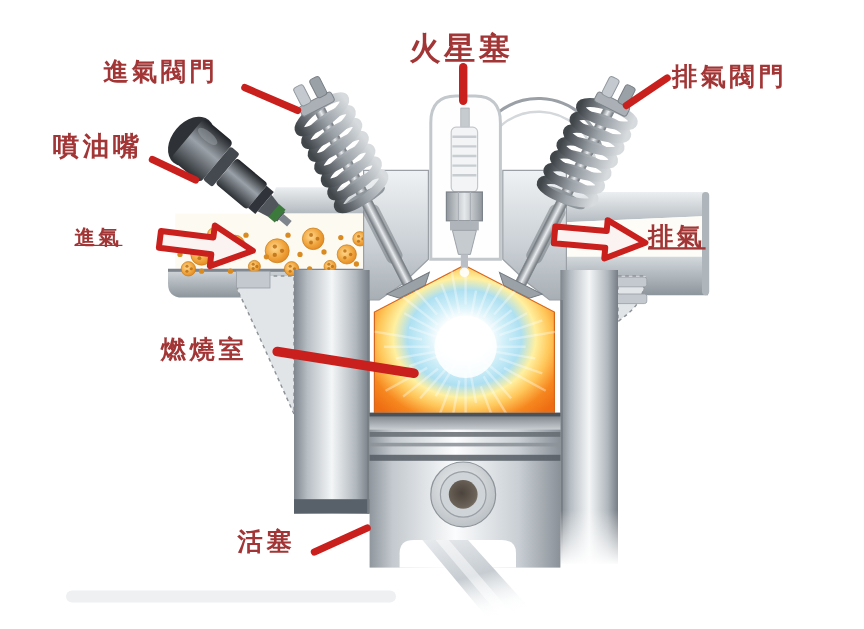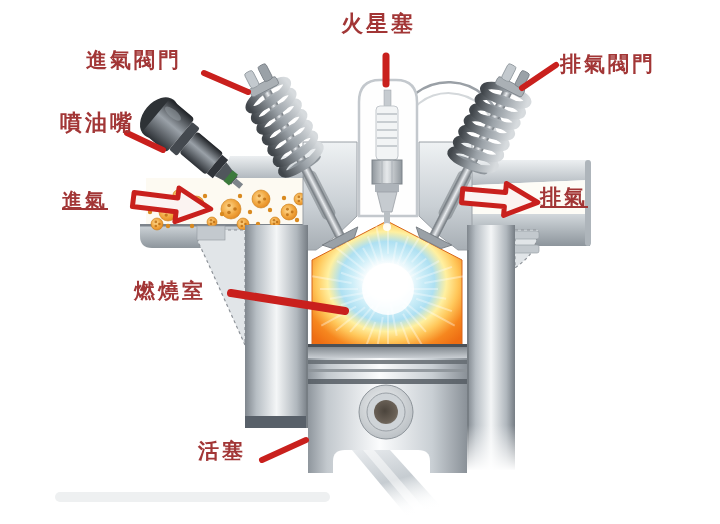--- a/index.html
+++ b/index.html
@@ -6,24 +6,24 @@
   .stage{
     position:relative;width:720px;height:524px;background:#ffffff;overflow:hidden;
     font-family:"DejaVu Sans",sans-serif;
   }
   .stage svg{position:absolute;left:0;top:0;}
   .lbl{
     position:absolute;color:#a23636;font-weight:bold;font-size:21px;
     letter-spacing:3px;line-height:1;white-space:nowrap;user-select:none;
   }
   .lbl-intake-valve{left:86px;top:50px;}
-  .lbl-spark-plug{left:341px;top:13px;font-size:22px;}
+  .lbl-spark-plug{left:341px;top:28px;font-size:26px;}
   .lbl-exhaust-valve{left:560px;top:54px;}
-  .lbl-injector{left:60px;top:112px;font-size:22px;text-align:right;}
-  .lbl-intake{left:62px;top:190px;font-size:20px;text-decoration:underline;}
+  .lbl-injector{left:44px;top:112px;font-size:22px;text-align:right;}
+  .lbl-intake{left:62px;top:190px;font-size:17px;text-decoration:underline;}
   .lbl-exhaust{left:540px;top:187px;text-decoration:underline;}
   .lbl-combustion{left:134px;top:281px;}
   .lbl-piston{left:198px;top:441px;text-align:center;}
 </style>
 </head>
 <body>
 
 <div class="stage">
 
   <svg width="720" height="524" viewBox="0 0 720 524">

